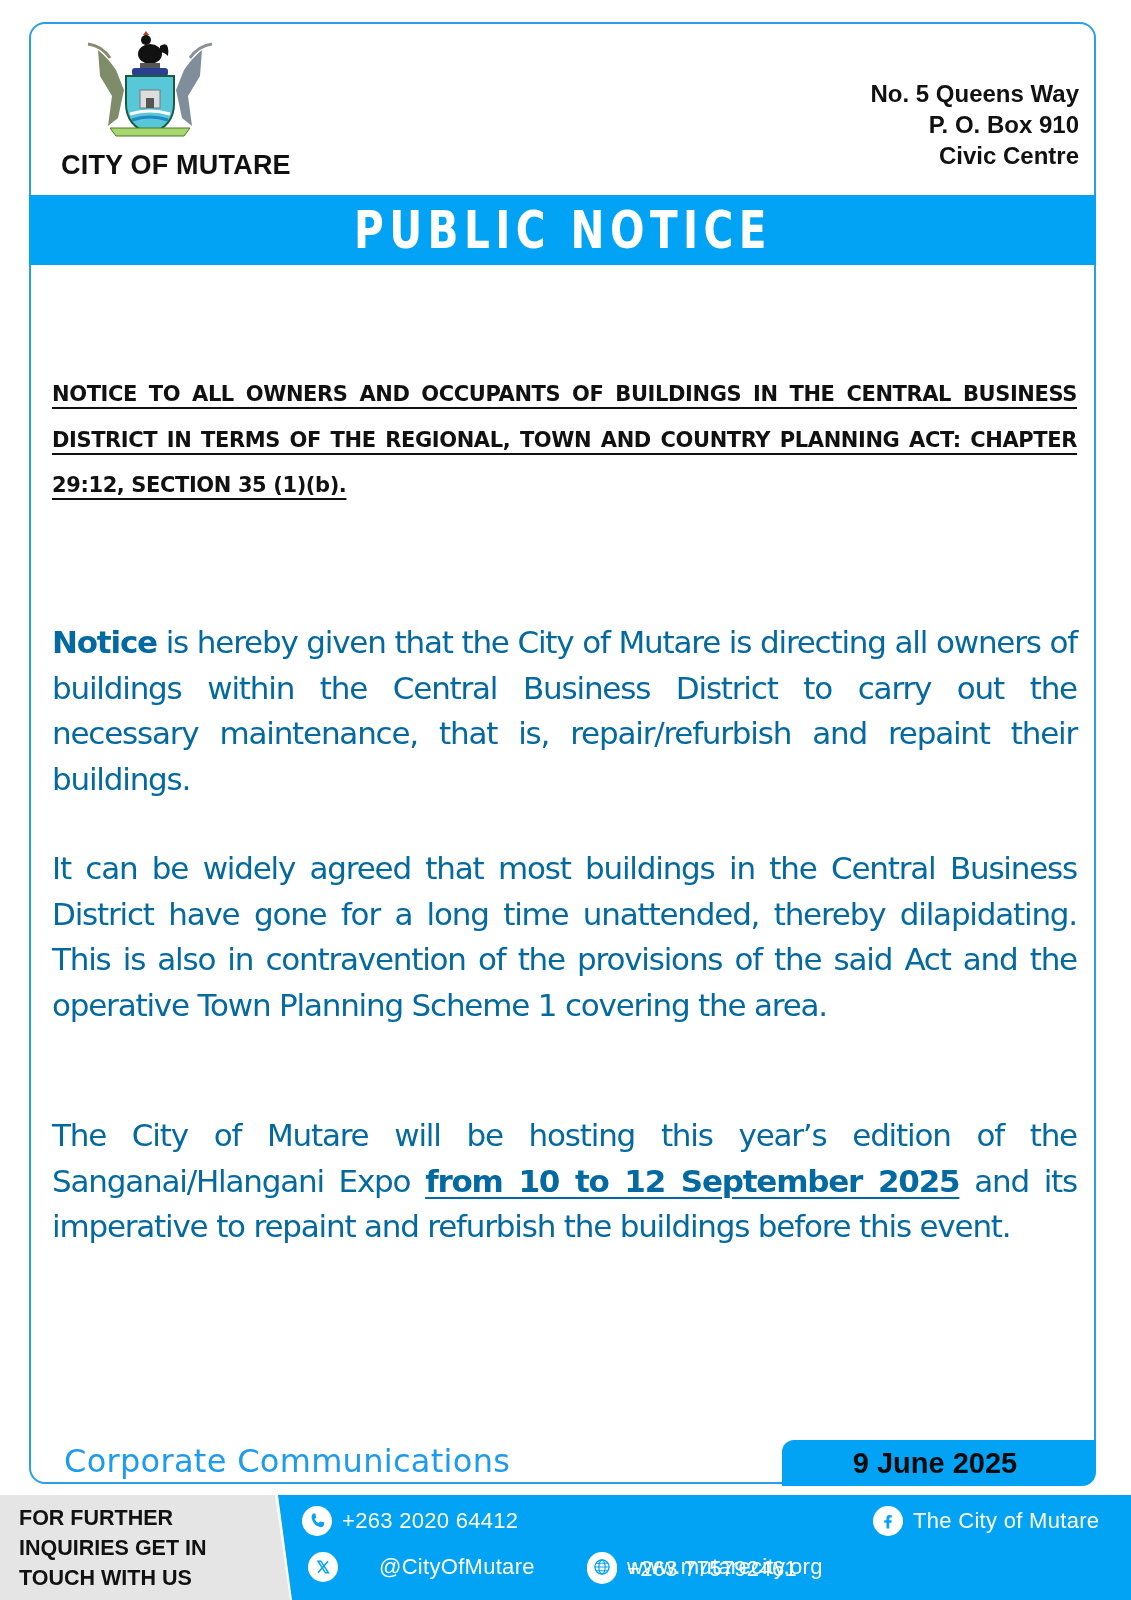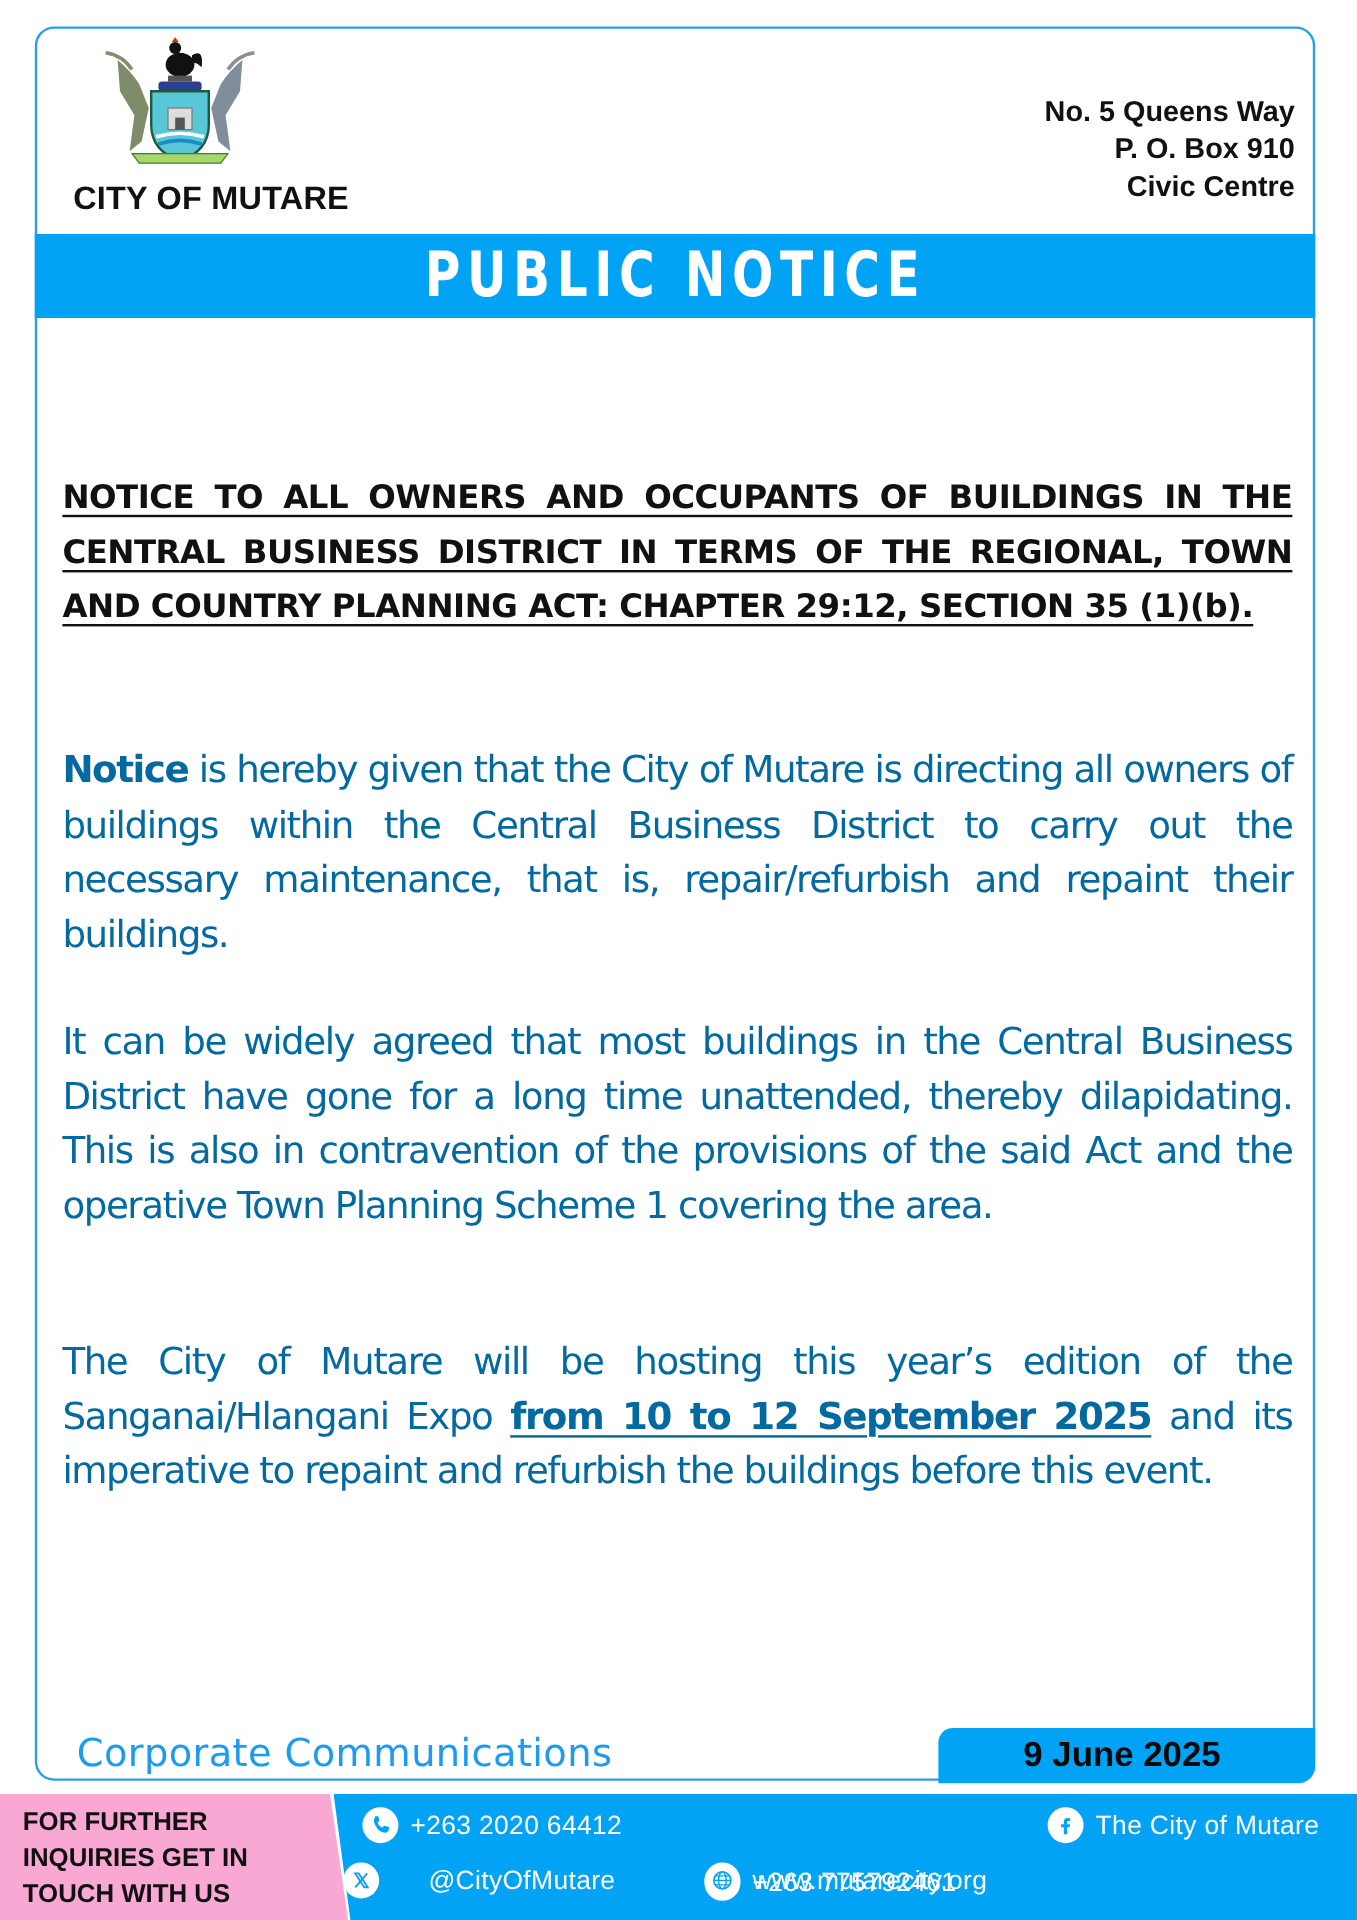--- a/index.html
+++ b/index.html
@@ -29,21 +29,21 @@
     background: #02a3f5; display: flex; align-items: center; justify-content: center;
   }
   .banner span {
     color: #fff; font-family: "DejaVu Sans", sans-serif; font-weight: bold;
     font-size: 52px; letter-spacing: 7px; transform: scaleX(0.78); display: inline-block;
   }
   .content {
     position: absolute; left: 52px; width: 1025px;
   }
   .heading {
-    top: 392px; font-size: 27px; font-weight: bold; line-height: 45.5px;
+    top: 372px; font-size: 21px; font-weight: bold; line-height: 45.5px;
     text-align: justify; text-align-last: left; text-decoration: underline;
     text-decoration-thickness: 2px; text-underline-offset: 6px;
     font-family: "DejaVu Sans", sans-serif; letter-spacing: -0.4px;
   }
   .para {
     font-size: 31px; line-height: 45.5px; text-align: justify; text-align-last: left;
     font-family: "DejaVu Sans", sans-serif; font-weight: normal; color: #0369a1;
     letter-spacing: -1.2px; word-spacing: 0px;
   }
   .p1 { top: 620px; }
@@ -57,21 +57,21 @@
     letter-spacing: 0.3px;
   }
   .date-tab {
     position: absolute; left: 782px; top: 1440px; width: 314px; height: 46px;
     background: #02a3f5; border-radius: 12px 0 14px 0; box-sizing: border-box;
     display: flex; align-items: center; justify-content: center;
   }
   .date-tab span { font-size: 29px; font-weight: bold; color: #0a0a0a; margin-left: -8px; }
   .footer-yellow {
     position: absolute; left: 0; top: 1495px; width: 290px; height: 105px;
-    background: #f9a8d4; clip-path: polygon(0 0, 275px 0, 290px 100%, 0 100%);
+    background: #e5e5e5; clip-path: polygon(0 0, 275px 0, 290px 100%, 0 100%);
   }
   .footer-yellow .t {
     position: absolute; left: 19px; top: 8px; font-size: 21.5px; font-weight: bold;
     line-height: 30px; color: #111;
   }
   .footer-blue {
     position: absolute; left: 278px; top: 1495px; width: 853px; height: 105px;
     background: #02a3f5; clip-path: polygon(0 0, 100% 0, 100% 100%, 14px 100%);
   }
   .contact {
@@ -167,21 +167,21 @@
 
 <div class="contact" style="left:873px; top:1506px;">
   <span class="ico">
     <svg viewBox="0 0 24 24">
         <path d="M13.5 21 v-7 h2.5 l0.5 -3 h-3 v-2 q0 -1.3 1.3 -1.3 h1.7 v-2.6 q-1 -0.2 -2.5 -0.2 q-3.8 0 -3.8 3.8 v2.3 h-2.7 v3 h2.7 v7z" fill="#02a3f5"></path>
       </svg>
   </span>
   <span>The City of Mutare</span>
 </div>
 
-<div class="contact" style="left:286px; top:1552px;gap:41px;">
+<div class="contact" style="left:308px; top:1552px;gap:41px;">
   <span class="ico">
     <svg viewBox="0 0 24 24">
         <path d="M6 5 h3.5 l9 14 h-3.5z" fill="none" stroke="#02a3f5" stroke-width="1.8"></path>
         <path d="M18 5 l-12 14" stroke="#02a3f5" stroke-width="1.8"></path>
       </svg>
   </span>
   <span>@CityOfMutare</span>
 </div>
 
 <div class="contact" style="left:587px; top:1552px;">

